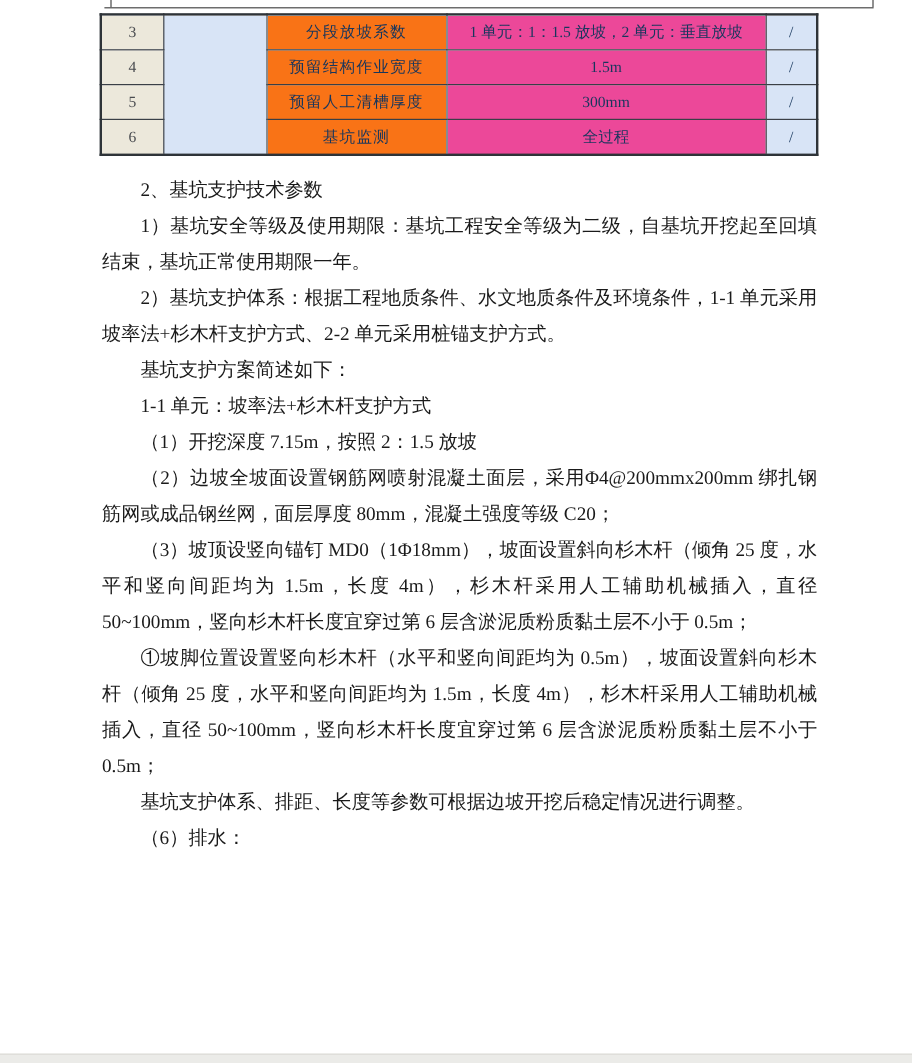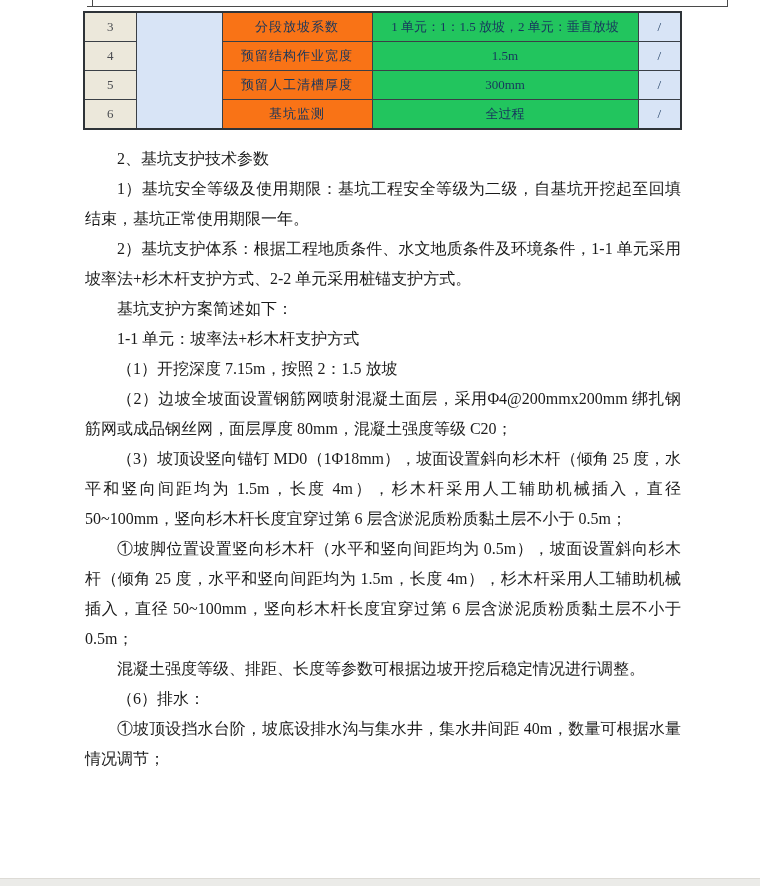--- a/index.html
+++ b/index.html
@@ -42,21 +42,21 @@
     text-align: center;
     vertical-align: middle;
     padding: 0 4px;
     overflow: hidden;
     white-space: nowrap;
   }
   table.params { border: 2px solid #2e3338; }
   td.cell-num   { background: #ece8db; color: #4a4c50; }
   td.cell-merge { background: #d8e4f6; }
   td.cell-param { background: #f97316; color: #17365d; letter-spacing: 1px; }
-  td.cell-value { background: #22c55e; color: #17365d; }
+  td.cell-value { background: #ec4899; color: #17365d; }
   td.cell-note  { background: #d8e4f6; color: #17365d; }
 
   
   .doc {
     position: absolute;
     top: 144px; left: 85px;
     width: 596px;
     color: #1a1a1a;
     font-size: 16px;
     line-height: 30px;
@@ -126,19 +126,18 @@
   <div class="doc">
     <p>2、基坑支护技术参数</p>
     <p>1）基坑安全等级及使用期限：基坑工程安全等级为二级，自基坑开挖起至回填结束，基坑正常使用期限一年。</p>
     <p>2）基坑支护体系：根据工程地质条件、水文地质条件及环境条件，1-1 单元采用坡率法+杉木杆支护方式、2-2 单元采用桩锚支护方式。</p>
     <p>基坑支护方案简述如下：</p>
     <p>1-1 单元：坡率法+杉木杆支护方式</p>
     <p>（1）开挖深度 7.15m，按照 2：1.5 放坡</p>
     <p>（2）边坡全坡面设置钢筋网喷射混凝土面层，采用Φ4@200mmx200mm 绑扎钢筋网或成品钢丝网，面层厚度 80mm，混凝土强度等级 C20；</p>
     <p>（3）坡顶设竖向锚钉 MD0（1Φ18mm），坡面设置斜向杉木杆（倾角 25 度，水平和竖向间距均为 1.5m，长度 4m），杉木杆采用人工辅助机械插入，直径 50~100mm，竖向杉木杆长度宜穿过第 6 层含淤泥质粉质黏土层不小于 0.5m；</p>
     <p>①坡脚位置设置竖向杉木杆（水平和竖向间距均为 0.5m），坡面设置斜向杉木杆（倾角 25 度，水平和竖向间距均为 1.5m，长度 4m），杉木杆采用人工辅助机械插入，直径 50~100mm，竖向杉木杆长度宜穿过第 6 层含淤泥质粉质黏土层不小于 0.5m；</p>
-    <p>混凝土强度等级、排距、长度等参数可根据边坡开挖后稳定情况进行调整。</p>
+    <p>基坑支护体系、排距、长度等参数可根据边坡开挖后稳定情况进行调整。</p>
     <p>（6）排水：</p>
-    <p>①坡顶设挡水台阶，坡底设排水沟与集水井，集水井间距 40m，数量可根据水量情况调节；</p>
   </div>
 
   <div class="bottom-strip"></div>
 </div>
 
 </body></html>

